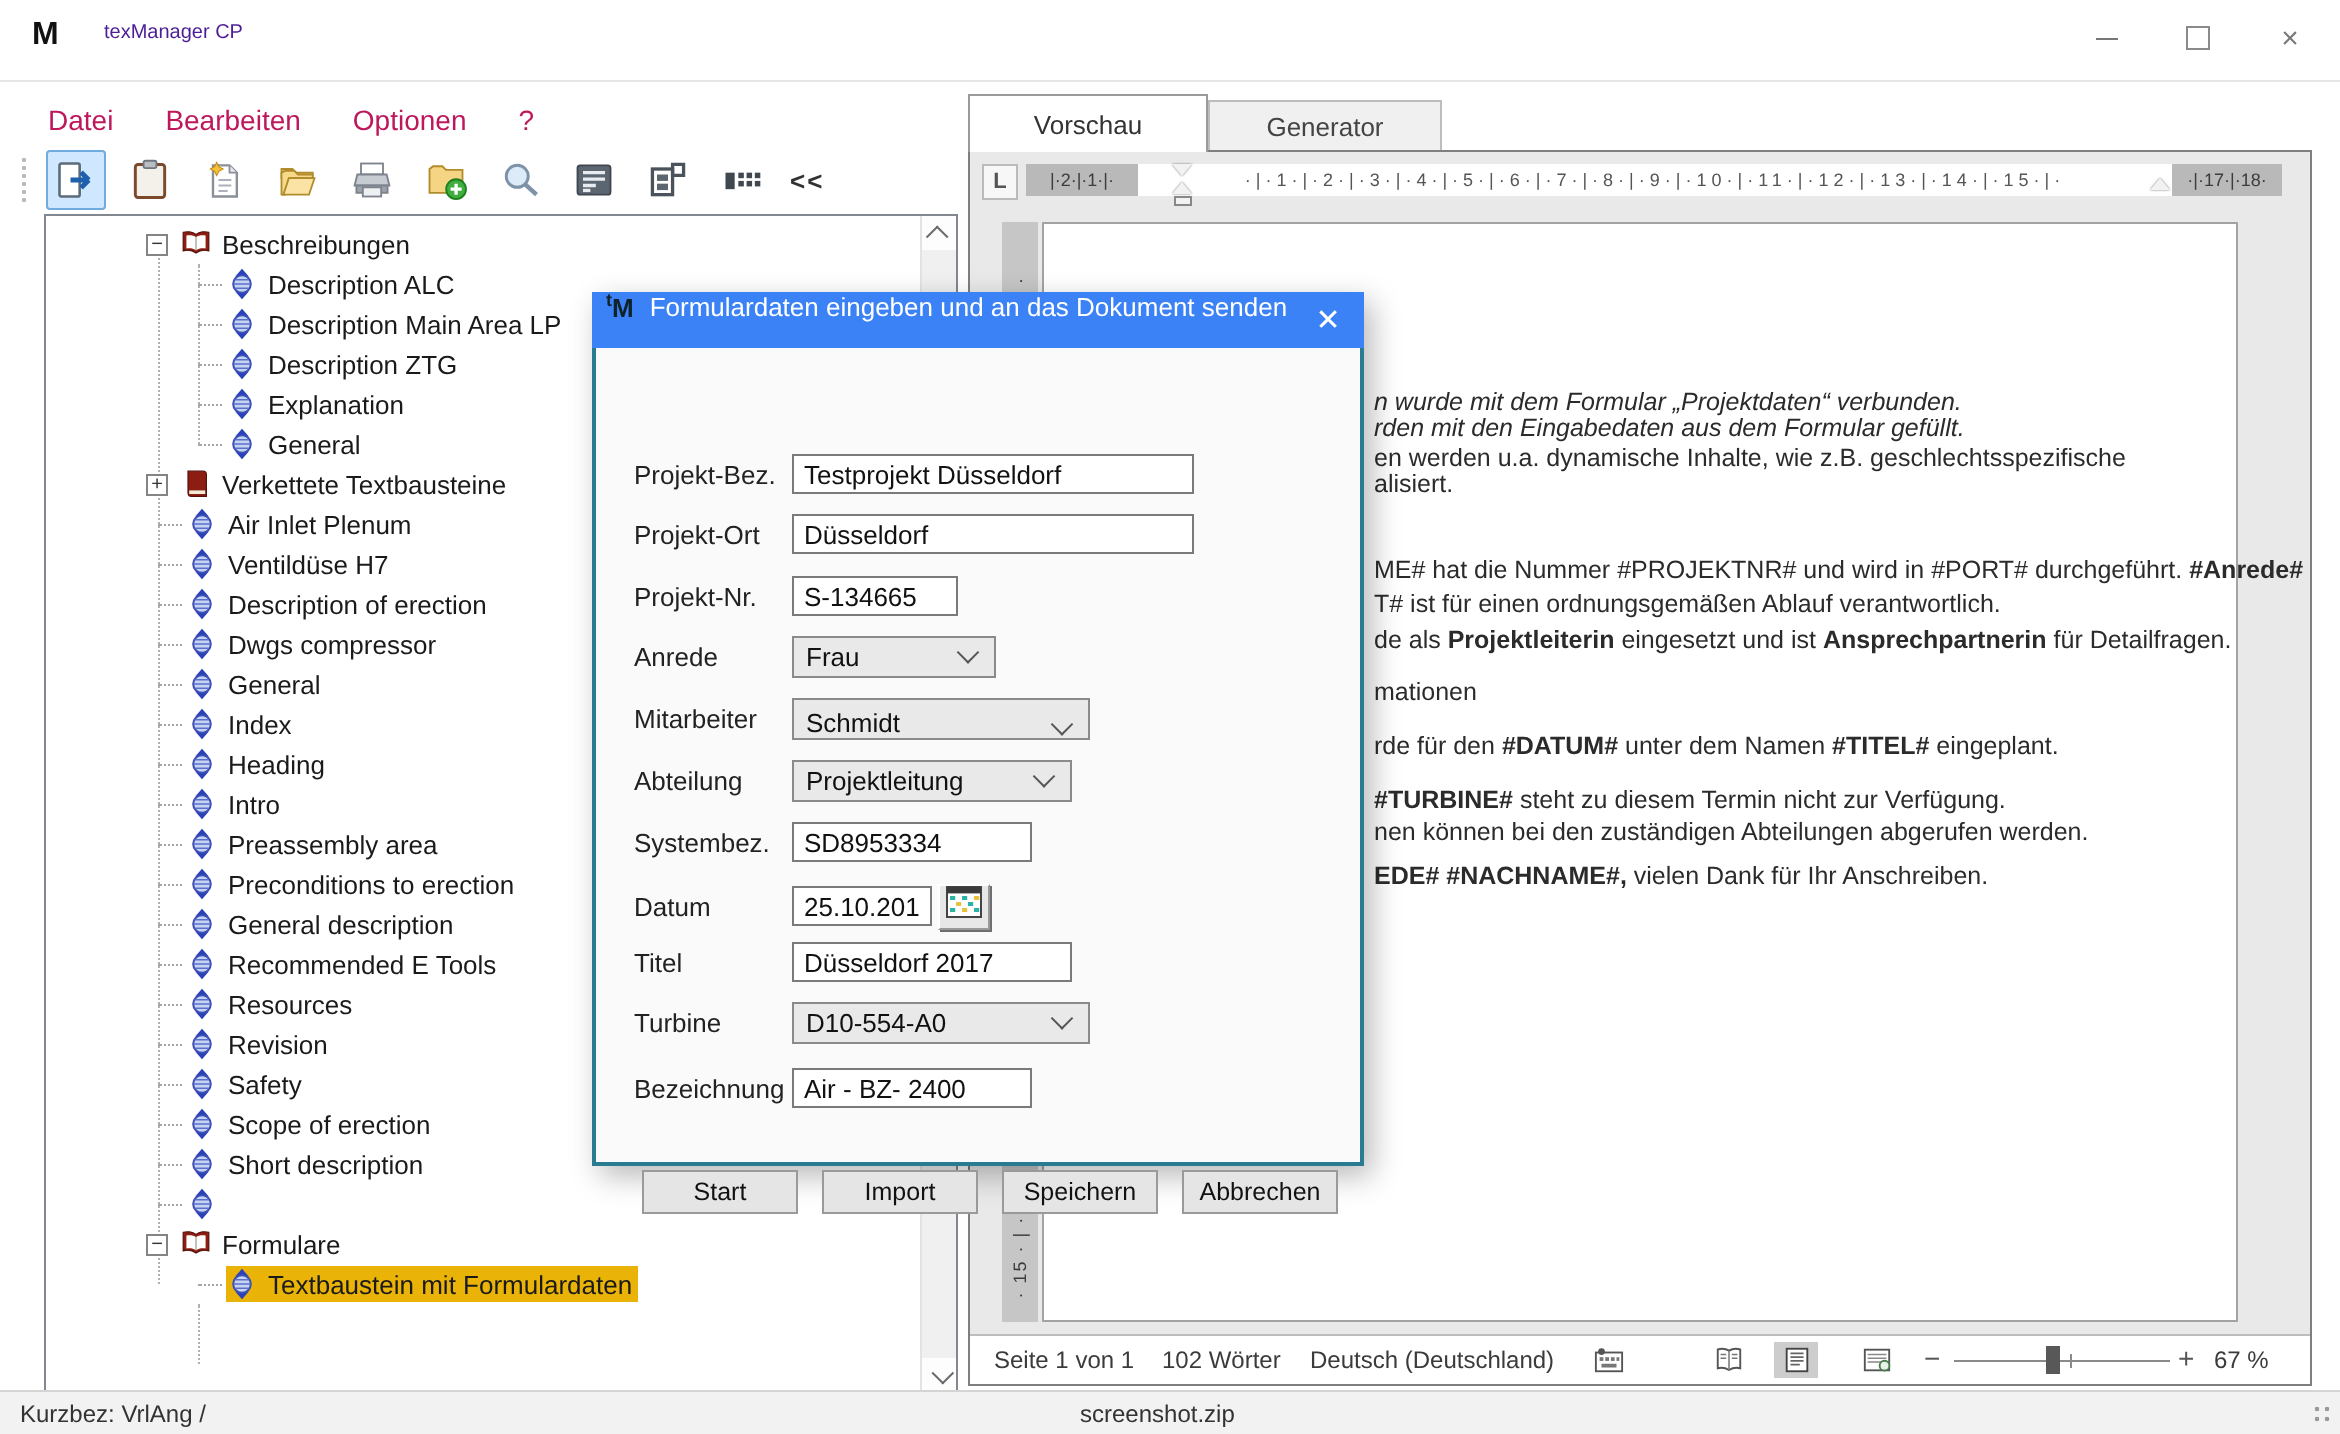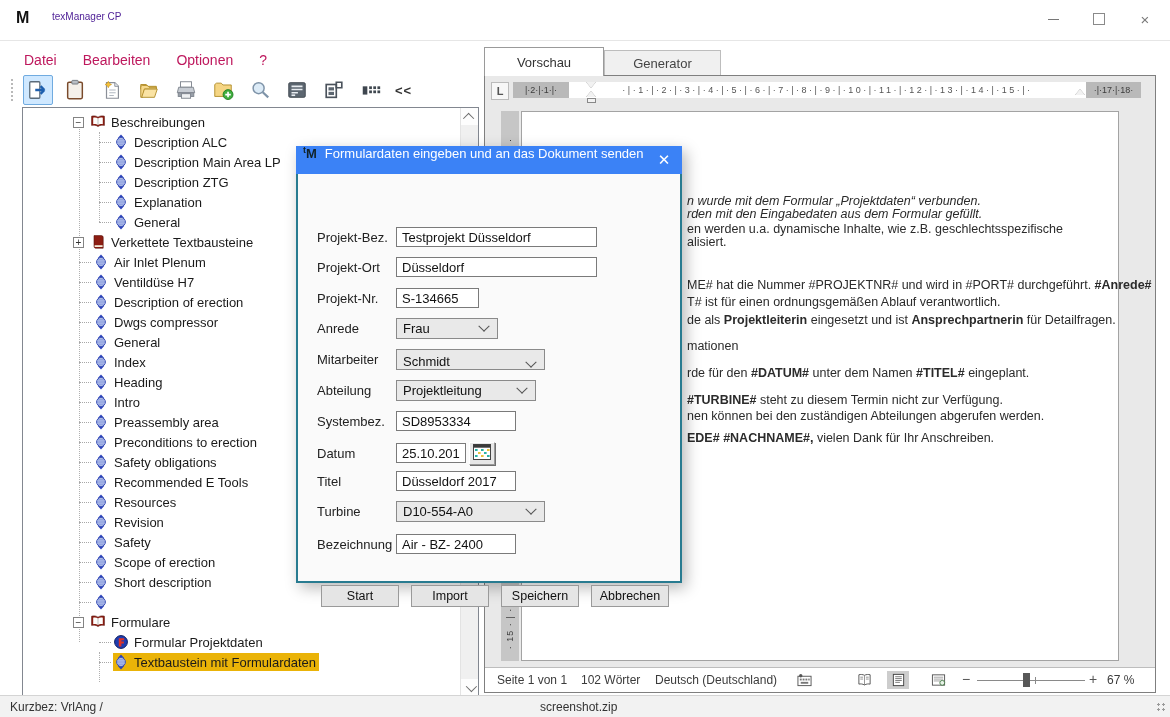--- a/index.html
+++ b/index.html
@@ -107,21 +107,21 @@
   .dselect .chev{width:7px;height:7px;border-right:1.6px solid #555;border-bottom:1.6px solid #555;
                  transform:rotate(45deg) translate(-2px,-2px);margin-right:9px;flex:none;}
   .drow:nth-child(1){top:53px;}  .drow:nth-child(1) .dctl{width:201px;}
   .drow:nth-child(2){top:83px;}  .drow:nth-child(2) .dctl{width:201px;}
   .drow:nth-child(3){top:114px;} .drow:nth-child(3) .dctl{width:83px;}
   .drow:nth-child(4){top:144px;} .drow:nth-child(4) .dctl{width:102px;}
   .drow:nth-child(5){top:175px;} .drow:nth-child(5) .dctl{width:149px;align-items:flex-end;}
   .drow:nth-child(6){top:206px;} .drow:nth-child(6) .dctl{width:140px;}
   .drow:nth-child(7){top:237px;} .drow:nth-child(7) .dctl{width:120px;}
   .drow:nth-child(8){top:269px;} .drow:nth-child(8) .dctl{width:70px;}
-  .drow:nth-child(9){top:297px;} .drow:nth-child(9) .dctl{width:120px;}
+  .drow:nth-child(9){top:297px;} .drow:nth-child(9) .dctl{width:140px;}
   .drow:nth-child(10){top:327px;}.drow:nth-child(10) .dctl{width:149px;}
   .drow:nth-child(11){top:360px;}.drow:nth-child(11) .dctl{width:120px;}
   .calbtn{position:absolute;left:171px;top:-1px;width:26px;height:23px;background:#e7e7e7;
           border:1px solid #999;border-top-color:#fff;border-left-color:#fff;box-shadow:1px 1px 0 #6f6f6f;
           display:flex;align-items:center;justify-content:center;box-sizing:border-box;}
   .calbtn svg{width:18px;height:16px;}
   .dlg-btnrow{position:absolute;left:0;top:411px;width:100%;height:24px;}
   .dbtn{position:absolute;top:0;width:78px;height:22px;background:#e5e5e5;border:1px solid #9a9a9a;
         font-size:12.5px;color:#111;display:flex;align-items:center;justify-content:center;font-family:inherit;}
   .dbtn:nth-child(1){left:23px;}.dbtn:nth-child(2){left:113px;}.dbtn:nth-child(3){left:203px;}.dbtn:nth-child(4){left:293px;}
@@ -483,21 +483,21 @@
           <span class="stub"></span>
           <span class="tinner">
             <span class="ticon">
               <svg viewBox="0 0 16 16">
                 <path d="M8 .4l3.4 3.8H4.6z" fill="#2a41b8"></path>
                 <path d="M8 15.6l3.4-3.8H4.6z" fill="#2a41b8"></path>
                 <circle cx="8" cy="8" r="4.4" fill="#c7d4ef" stroke="#3a4fb5"></circle>
                 <path d="M3.8 8h8.4M4.6 5.9h6.8M4.6 10.1h6.8" stroke="#5a6fd0" stroke-width=".8" fill="none"></path>
               </svg>
             </span>
-            <span class="tlabel">Safety obligations</span>
+            <span class="tlabel">General description</span>
           </span>
         </div>
         <div class="trow lvl1f">
           <span class="stub"></span>
           <span class="tinner">
             <span class="ticon">
               <svg viewBox="0 0 16 16">
                 <path d="M8 .4l3.4 3.8H4.6z" fill="#2a41b8"></path>
                 <path d="M8 15.6l3.4-3.8H4.6z" fill="#2a41b8"></path>
                 <circle cx="8" cy="8" r="4.4" fill="#c7d4ef" stroke="#3a4fb5"></circle>
@@ -594,32 +594,20 @@
           <span class="expander">−</span>
           <span class="tinner">
             <span class="ticon">
               <svg viewBox="0 0 16 16">
                 <path d="M8 3.2C6.2 1.8 3.4 1.6 1.6 2.2v9.2c1.8-.5 4.6-.3 6.4 1.1 1.8-1.4 4.6-1.6 6.4-1.1V2.2C12.6 1.6 9.8 1.8 8 3.2z" fill="#8c1d12" stroke="#58100a" stroke-width=".6"></path>
                 <path d="M8 4.6C6.8 3.6 4.8 3.4 3.2 3.8v6.4c1.6-.3 3.6-.1 4.8.9 1.2-1 3.2-1.2 4.8-.9V3.8c-1.6-.4-3.6-.2-4.8.8z" fill="#fdfdfb"></path>
                 <path d="M8 4.6v6.5" stroke="#999" stroke-width=".6"></path>
               </svg>
             </span>
             <span class="tlabel">Formulare</span>
-          </span>
-        </div>
-        <div class="trow lvl2f">
-          <span class="stub"></span>
-          <span class="tinner">
-            <span class="ticon">
-              <svg viewBox="0 0 16 16">
-                <circle cx="8" cy="8" r="6.4" fill="#1f3db0" stroke="#0e1d62"></circle>
-                <path d="M5.8 4.2h5.4v2H8.4v1.3h2.5v2H8.4v2.9H5.8z" fill="#e03325"></path>
-              </svg>
-            </span>
-            <span class="tlabel">Formular Projektdaten</span>
           </span>
         </div>
         <div class="trow lvl2f selected">
           <span class="stub"></span>
           <span class="tinner">
             <span class="ticon">
               <svg viewBox="0 0 16 16">
                 <path d="M8 .4l3.4 3.8H4.6z" fill="#2a41b8"></path>
                 <path d="M8 15.6l3.4-3.8H4.6z" fill="#2a41b8"></path>
                 <circle cx="8" cy="8" r="4.4" fill="#c7d4ef" stroke="#3a4fb5"></circle>

